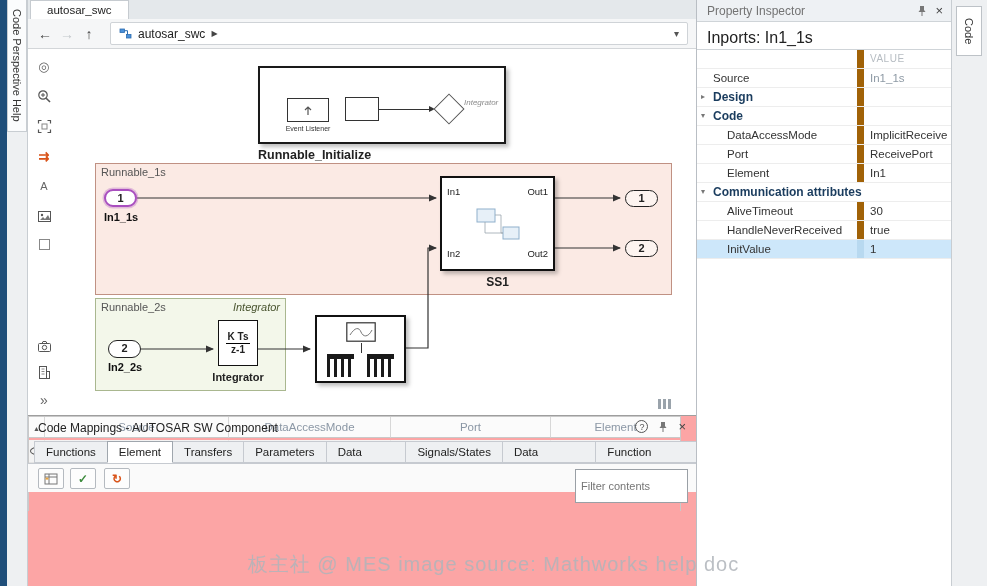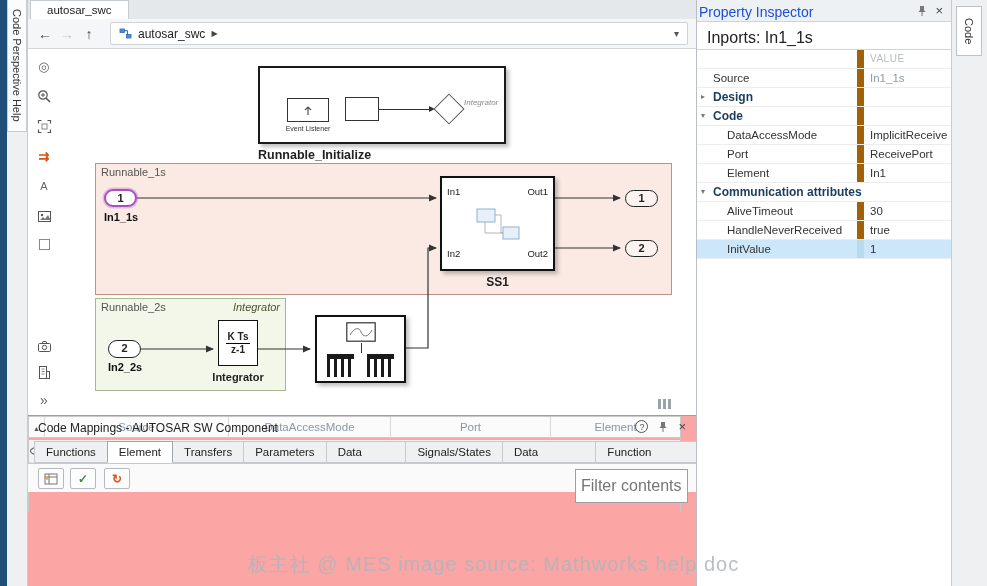--- a/index.html
+++ b/index.html
@@ -101,37 +101,37 @@
               display:flex; align-items:center; justify-content:center; }
   .x-icon { font-size:13px; color:#444; line-height:13px; }
   .cm-tabs { left:6px; top:25px; width:662px; height:22px; display:flex; border-bottom:0; }
   .cm-tab { padding:0 11px; height:22px; line-height:20px; font-size:11.5px; color:#222; background:#eef0f2;
             border:1px solid #c6cad0; margin-right:-1px; }
   .cm-tab.active { background:#fff; border-color:#9fa6ad; border-bottom-color:#fff; z-index:2; position:relative; }
   .cm-toolbar { left:0; top:47px; width:668px; height:29px; background:#fafafa; border-top:1px solid #c6cad0; }
   .tool-btn { position:absolute; top:4px; width:26px; height:21px; border:1px solid #b5bac0; background:#fdfdfd;
               border-radius:2px; display:flex; align-items:center; justify-content:center; font-size:12px; }
   .filter-input { position:absolute; right:8px; top:5px; width:113px; height:19px; border:1px solid #9aa0a6;
-                  font-size:16px; padding:16px 5px; font-family:"Liberation Sans",sans-serif; }
+                  font-size:11px; padding:16px 5px; font-family:"Liberation Sans",sans-serif; }
   .cm-table { left:7px; top:76px; width:653px; height:95px; border:1px solid #c9c9c9; border-bottom:none;
               display:grid; grid-template-columns:16px 184px 162px 160px 1fr;
               grid-auto-rows:23px; }
   .cm-table .hcell { height:21px; line-height:20px; background:#fbfbfb; border-bottom:1px solid #c9c9c9;
                      border-right:1px solid #d7d7d7; text-align:center; font-size:11.5px; color:#8b97a5; overflow:hidden; }
   .cm-table .cell { line-height:22px; border-bottom:1px solid #e3e3e3; border-right:1px solid #e9e9e9;
                     font-size:11.5px; color:#333; padding-left:6px; overflow:hidden; white-space:nowrap; }
   .cm-table .gut { padding-left:0; display:flex; align-items:center; justify-content:center; }
   .row-a { background:#f3f3f3; }
   .sort-tri { font-size:7px; color:#555; }
   .port-glyph { width:13px; height:8px; border:1px solid #555; border-radius:50%; display:inline-block; }
 
   
   .inspector { left:696px; top:0; width:255px; height:586px; background:#fff; border-left:1px solid #b9bec4; }
   .pi-header { left:0; top:0; width:254px; height:22px; background:#eef1f4; border-bottom:1px solid #cfd4d8; }
-  .pi-title { position:absolute; left:2px; top:4px; font-size:14px; color:#1d4ed8; }
+  .pi-title { position:absolute; left:10px; top:4px; font-size:12px; color:#737373; }
   .pi-hicons { position:absolute; right:8px; top:4px; display:flex; gap:8px; align-items:center; }
   .pi-context { left:0; top:22px; width:254px; height:28px; border-bottom:1px solid #cfd4d8; }
   .pi-context span { position:absolute; left:10px; top:7px; font-size:16px; color:#222; }
   .pi-grid { left:0; top:50px; width:254px; }
   .pi-row { display:flex; height:19px; line-height:18px; border-bottom:1px solid #ededed; position:relative; }
   .pi-name { width:148px; font-size:11.5px; color:#333; overflow:hidden; white-space:nowrap; }
   .pi-val { flex:1; font-size:11.5px; color:#333; padding-left:6px; border-left:7px solid #a16207; overflow:hidden;margin-left:12px; }
   .lvl1 { padding-left:16px; }
   .lvl2 { padding-left:30px; }
   .pi-head-row .pi-name, .pi-head-row .pi-val { color:#b6bcc2; font-size:10px; letter-spacing:.5px; }

